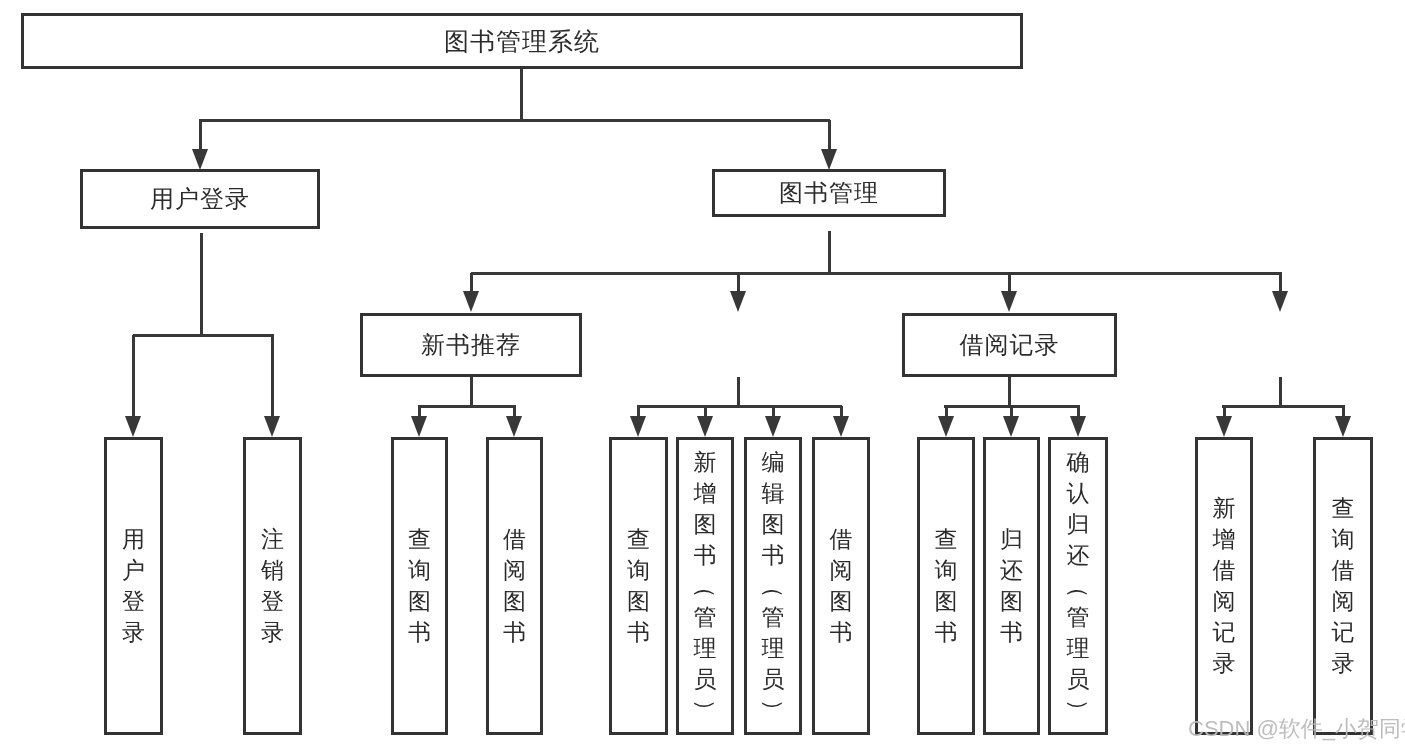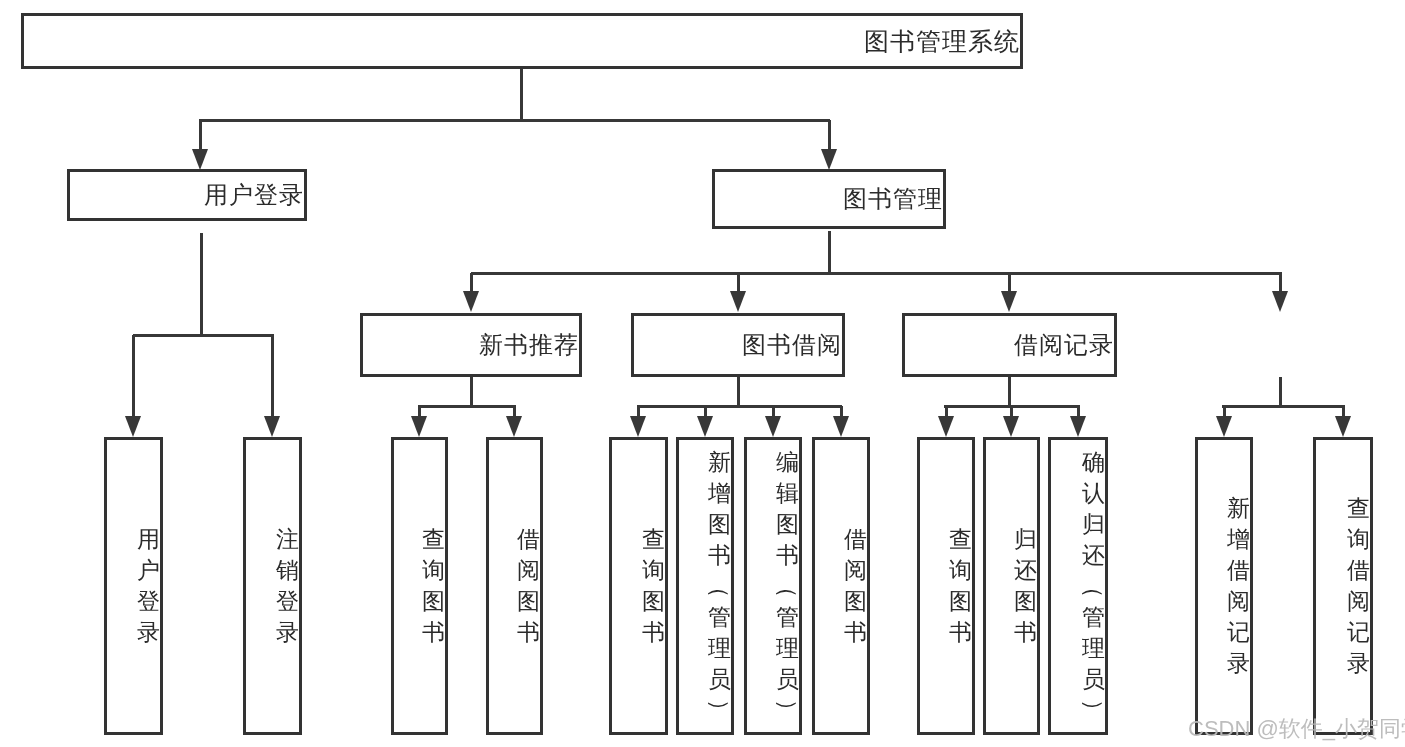--- a/index.html
+++ b/index.html
@@ -51,21 +51,21 @@
   }
   #watermark{
     position:absolute;
     left:1188px;
     top:714px;
     font-size:22px;
     color:rgba(185,185,185,0.95);
     white-space:nowrap;
     z-index:30;
   }
-  .box{z-index:10;justify-content:flex-end;}
+  .box{z-index:10;}
   .cline,.arrow{z-index:5;}
 </style>
 </head>
 <body>
 
 <div id="canvas">
 
   <div id="connectors">
       <div class="cline" style="left: 519.5px; top: 69px; width: 3px; height: 52px;"></div>
       <div class="cline" style="top: 118.5px; left: 199px; height: 3px; width: 631px;"></div>
@@ -118,32 +118,29 @@
       <div class="arrow" style="left: 1003px; top: 416px;"></div>
       <div class="arrow" style="left: 1069.5px; top: 416px;"></div>
       <div class="arrow" style="left: 1215.5px; top: 416px;"></div>
       <div class="arrow" style="left: 1334.5px; top: 416px;"></div>
     </div>
 
   <div class="box hbox" id="root-box" style="left:21px;top:13px;width:1002px;height:56px">
     <span class="lbl">图书管理系统</span>
   </div>
 
-  <div class="box hbox" style="left:67px;top:169px;width:240px;height:52px">
+  <div class="box hbox" style="left:80px;top:169px;width:240px;height:60px">
     <span class="lbl">用户登录</span>
   </div>
-  <div class="box hbox" style="left:712px;top:169px;width:234px;height:60px">
+  <div class="box hbox" style="left:712px;top:169px;width:234px;height:48px">
     <span class="lbl">图书管理</span>
   </div>
 
   <div class="box hbox" style="left:360px;top:313px;width:222px;height:64px">
     <span class="lbl">新书推荐</span>
-  </div>
-  <div class="box hbox" style="left:631px;top:313px;width:214px;height:64px">
-    <span class="lbl">图书借阅</span>
   </div>
   <div class="box hbox" style="left:902px;top:313px;width:215px;height:64px">
     <span class="lbl">借阅记录</span>
   </div>
 
   <div class="box vbox" style="left:104px;top:437px;width:59px;height:298px">
     <span class="lbl vtext">
         <span class="vchar">用</span>
         <span class="vchar">户</span>
         <span class="vchar">登</span>

